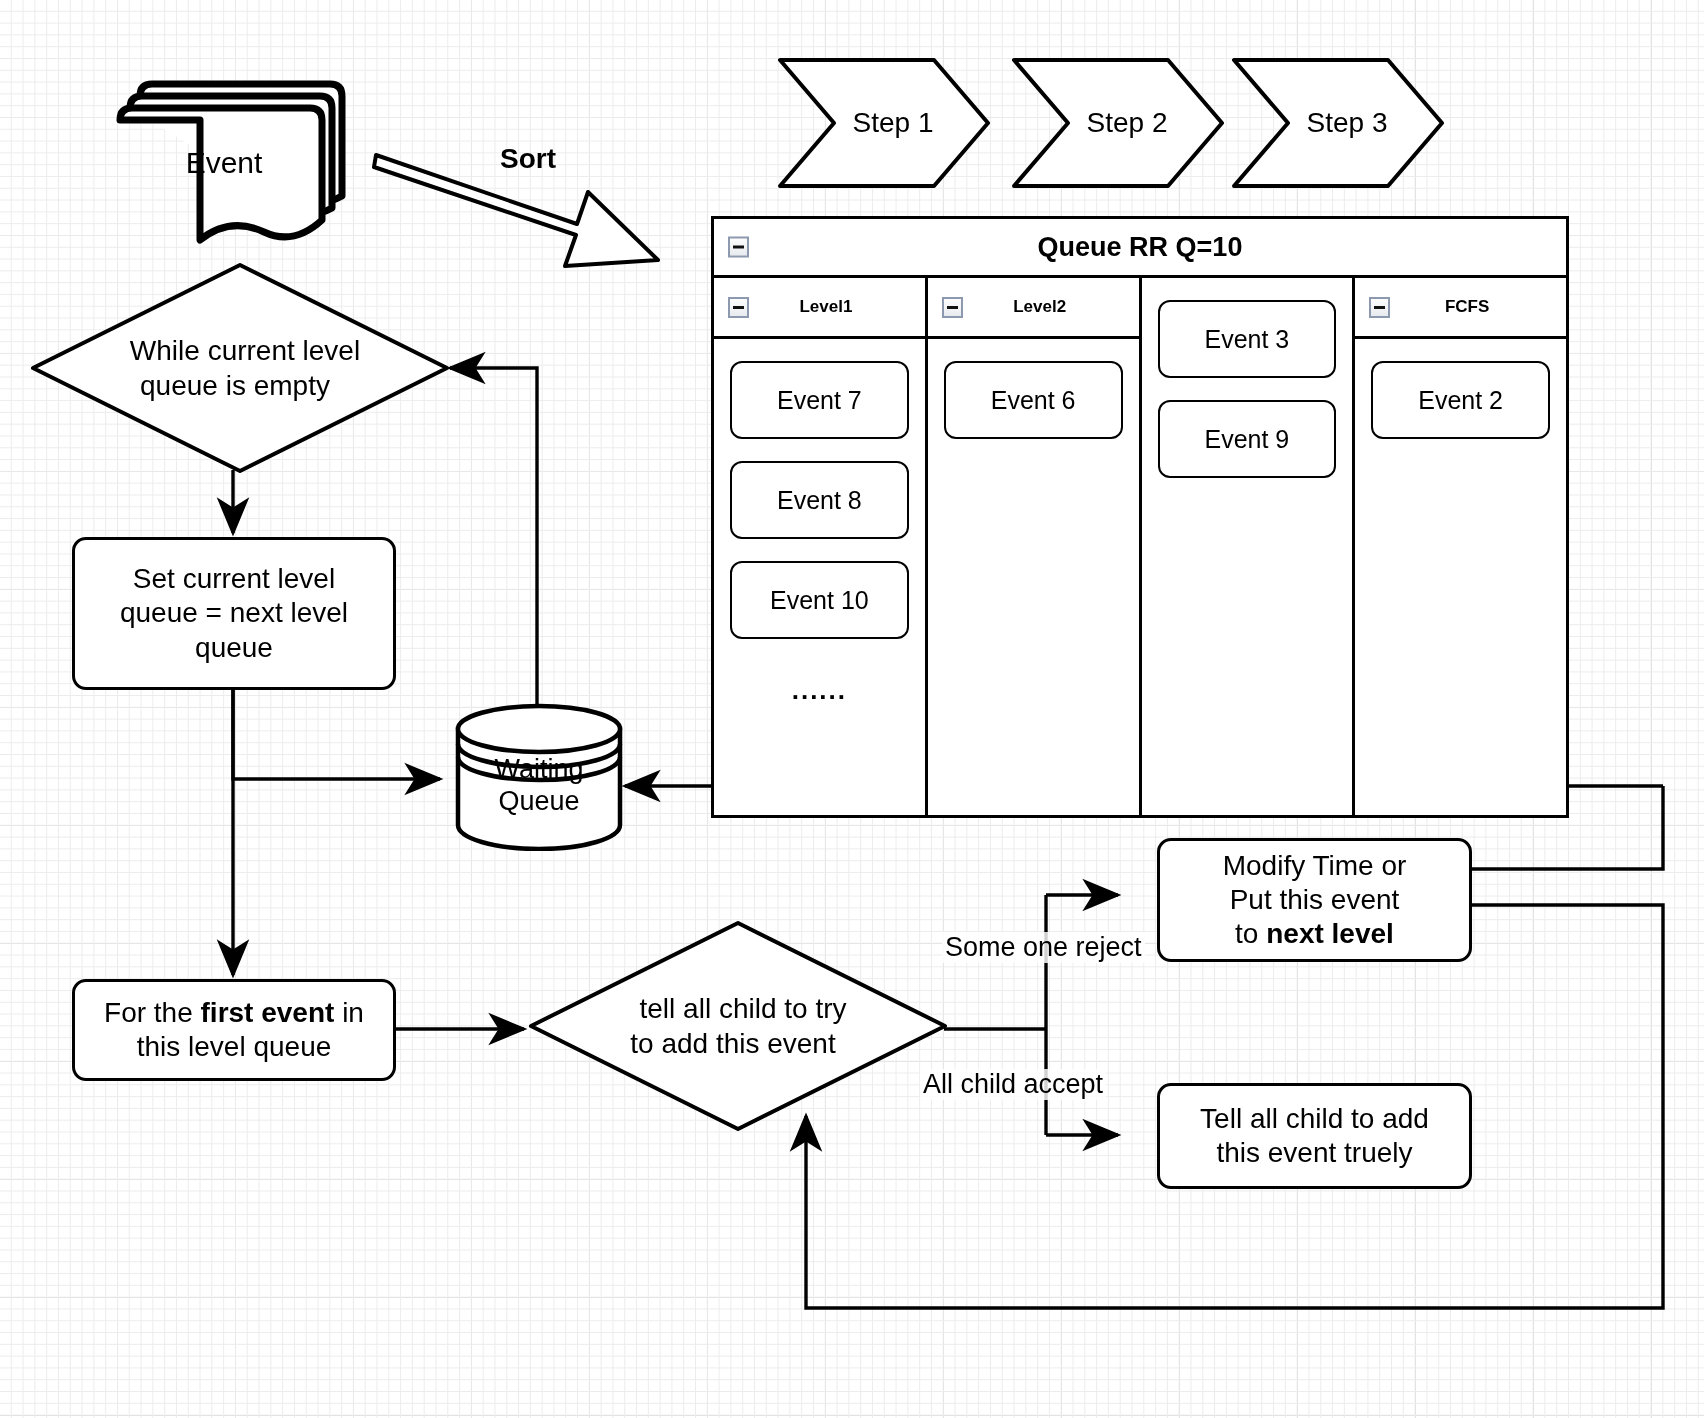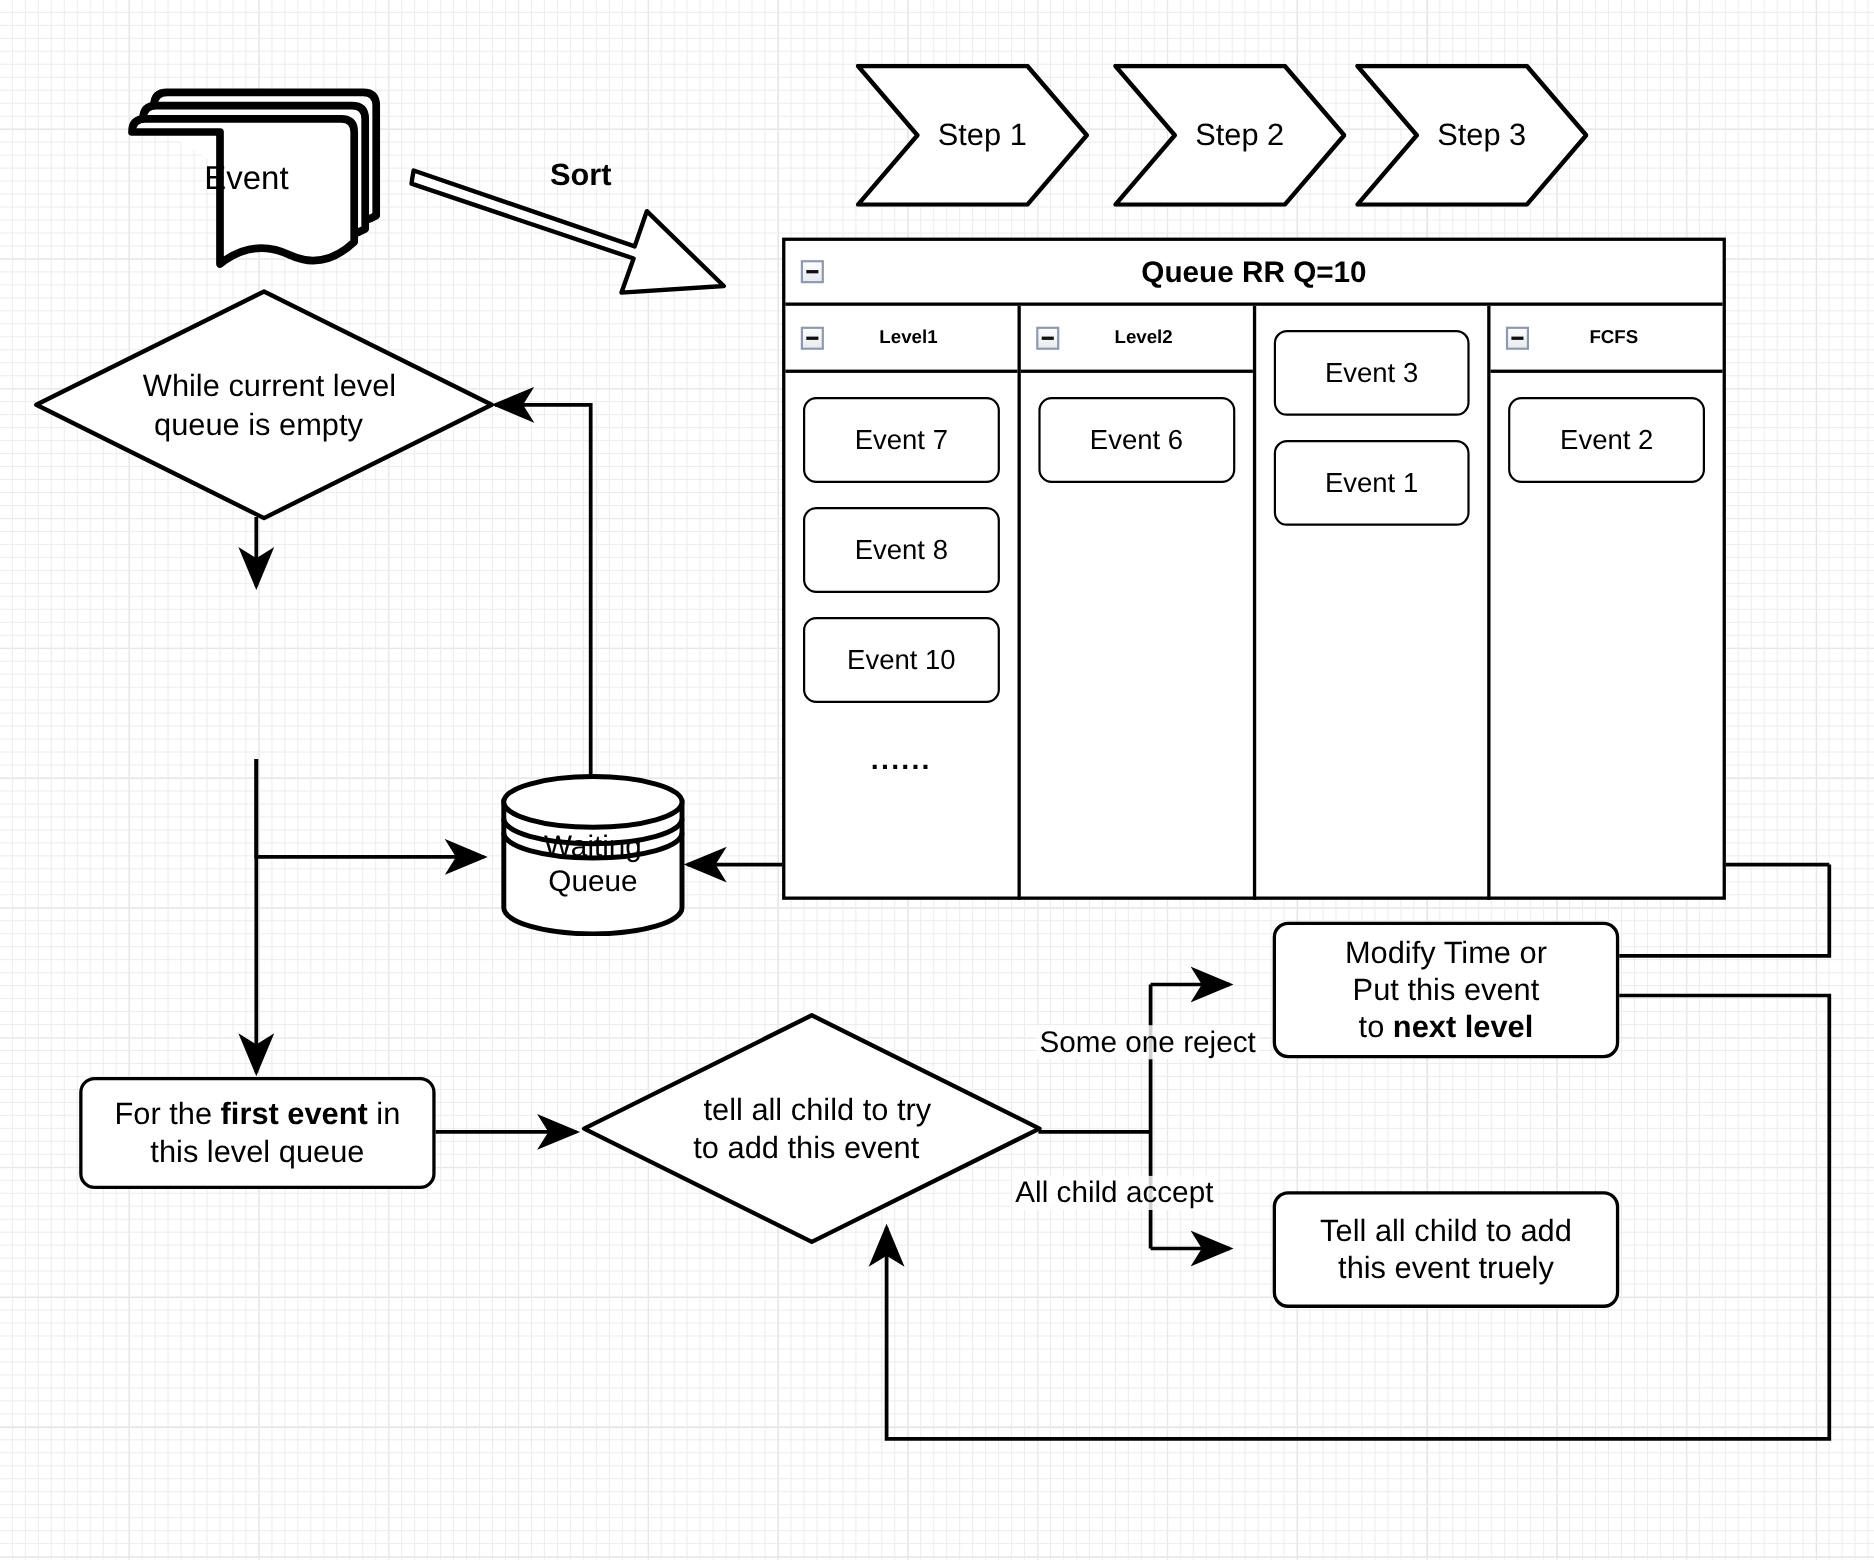--- a/index.html
+++ b/index.html
@@ -267,21 +267,21 @@
             </div>
         </div>
       </div>
 
       <div class="qcol">
         <div class="qcol-body">
           <div class="ecard" style="height:74px;">
               <span>Event 3</span>
             </div>
           <div class="ecard" style="height:74px;">
-              <span>Event 1</span>
+              <span>Event 9</span>
             </div>
         </div>
       </div>
 
       <div class="qcol">
         <div class="qcol-head">
           <span class="collapse-icon">
               <i></i>
             </span>
           <span class="lbl">FCFS</span>
@@ -297,20 +297,25 @@
   </div>
 
   <div class="diamond" style="left:30px; top:262px; width:420px; height:212px;">
     <svg width="420" height="212" viewBox="0 0 420 212">
       <path d="M210,3 L417,106 L210,209 L3,106 Z" fill="#fff" stroke="#000" stroke-width="4" stroke-linejoin="round"></path>
     </svg>
     <span><span style="white-space:pre-line;">While current level
 queue is empty</span></span>
   </div>
 
+  <div class="node rbox" style="left:72px; top:537px; width:324px; height:153px; font-size:28px;">
+    <span class="txt" style="white-space:pre-line;">Set current level
+queue = next level
+queue</span>
+  </div>
 
   <div class="cyl" style="left:455px; top:703px; width:168px; height:148px;">
     <svg width="168" height="148" viewBox="0 0 168 148">
       <path d="M3,26 V122 a81,24 0 0 0 162,0 V26 Z" fill="#fff" stroke="#000" stroke-width="4.5"></path>
       <ellipse cx="84" cy="26" rx="81" ry="23" fill="#fff" stroke="#000" stroke-width="4.5"></ellipse>
       <path d="M3,41 a81,23 0 0 0 162,0" fill="none" stroke="#000" stroke-width="4.5"></path>
       <path d="M3,54 a81,23 0 0 0 162,0" fill="none" stroke="#000" stroke-width="4.5"></path>
     </svg>
     <div class="cyl-label" style="white-space:pre-line;">Waiting
 Queue</div>

